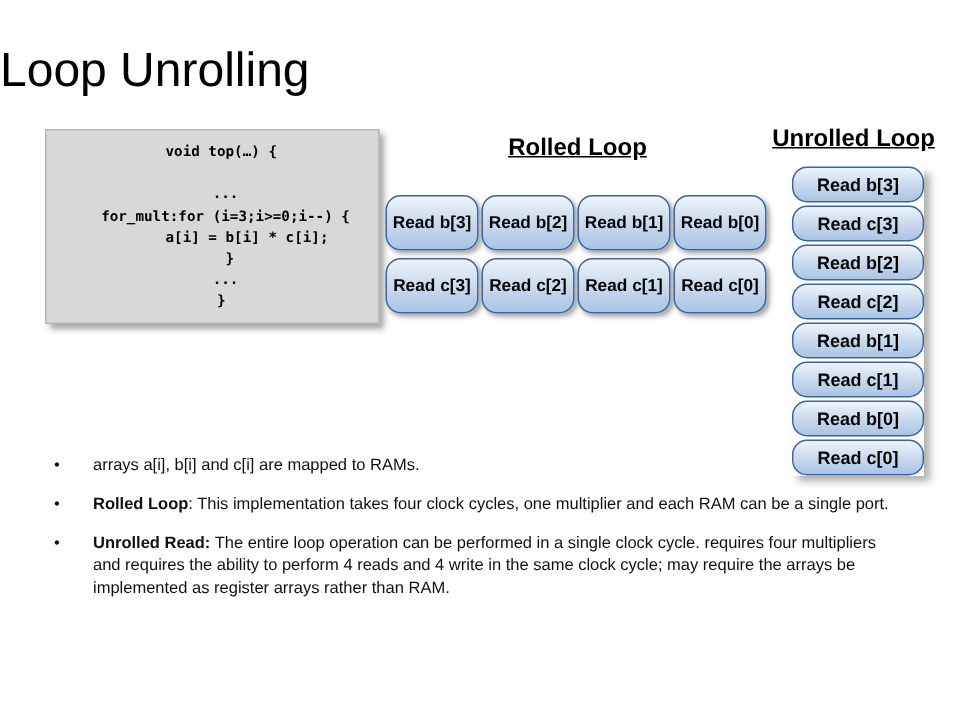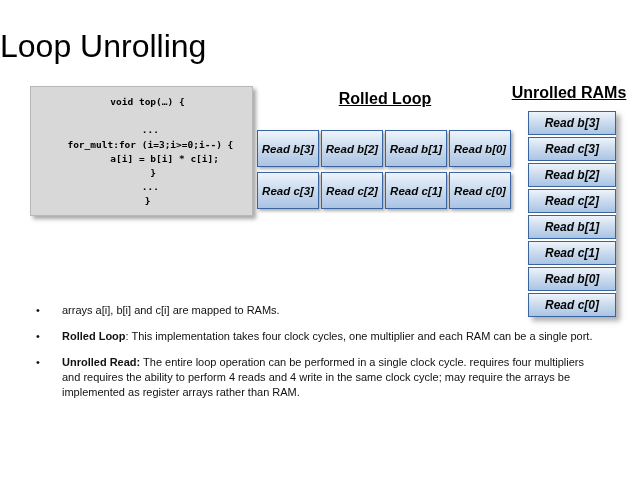--- a/index.html
+++ b/index.html
@@ -55,31 +55,30 @@
     text-decoration: underline;
     color: var(--heading-text, #000);
     text-align: center;
   }
   .rolled-title   { left: 257px; top: 90px;  width: 256px; }
   .unrolled-title { left: 500px; top: 84px;  width: 138px; }
 
   
   .sched-box {
     border: 1px solid var(--box-border, #3a64a0);
-    border-radius: 0;
+    border-radius: 10px;
     background: linear-gradient(180deg,
       var(--box-fill-light, #eef4fb) 0%,
       #cfdeef 42%,
       var(--box-fill-dark, #aac4e4) 100%);
     display: flex;
     align-items: center;
     justify-content: center;
     font-weight: bold;
     color: #050505;
-    font-style: italic;
   }
 
   
   .rolled-grid {
     position: absolute;
     left: 257px;
     top: 130px;
     display: grid;
     grid-template-columns: repeat(4, 62px);
     grid-auto-rows: 37px;
@@ -152,21 +151,21 @@
     <div class="sched-box">Read b[3]</div>
     <div class="sched-box">Read b[2]</div>
     <div class="sched-box">Read b[1]</div>
     <div class="sched-box">Read b[0]</div>
     <div class="sched-box">Read c[3]</div>
     <div class="sched-box">Read c[2]</div>
     <div class="sched-box">Read c[1]</div>
     <div class="sched-box">Read c[0]</div>
   </div>
 
-  <div class="section-title unrolled-title">Unrolled RAMs</div>
+  <div class="section-title unrolled-title">Unrolled Loop</div>
 
   <div class="unrolled-stack">
     <div class="sched-box">Read b[3]</div>
     <div class="sched-box">Read c[3]</div>
     <div class="sched-box">Read b[2]</div>
     <div class="sched-box">Read c[2]</div>
     <div class="sched-box">Read b[1]</div>
     <div class="sched-box">Read c[1]</div>
     <div class="sched-box">Read b[0]</div>
     <div class="sched-box">Read c[0]</div>

